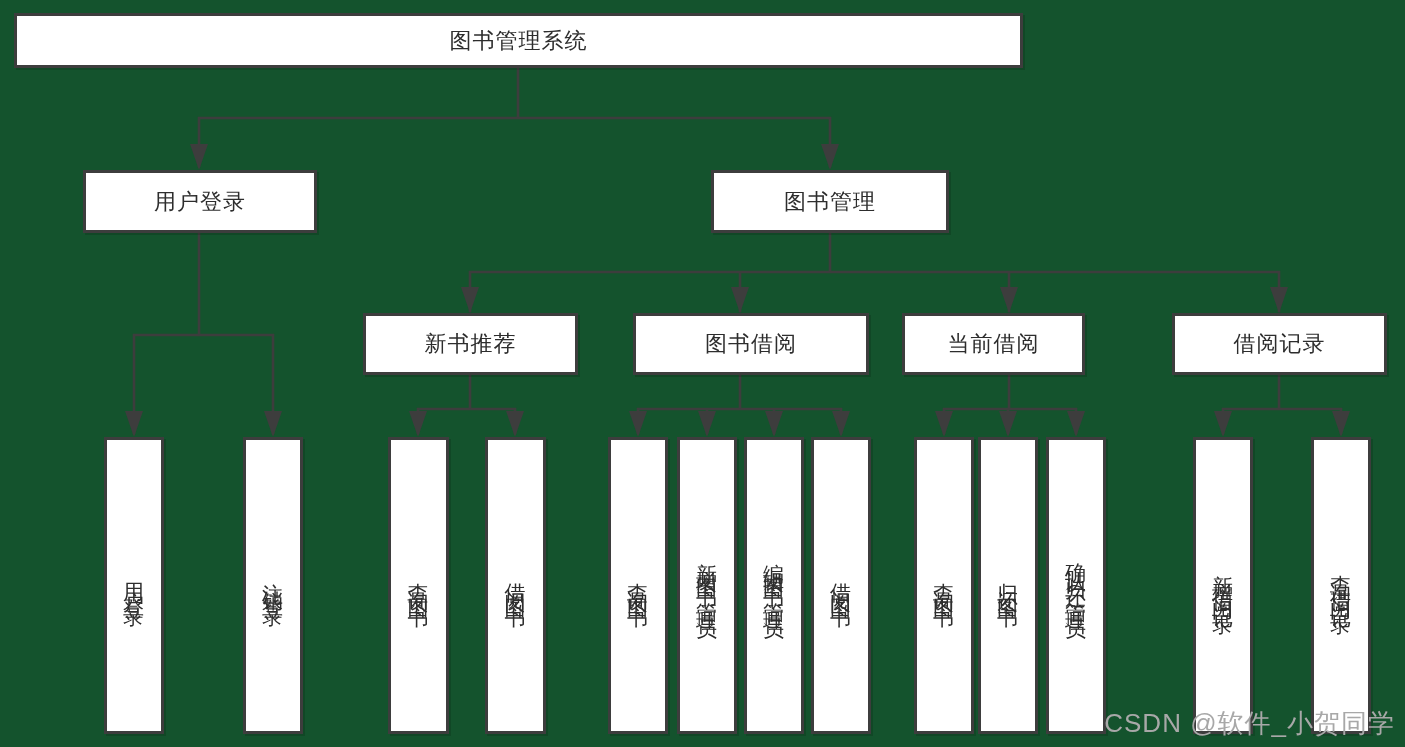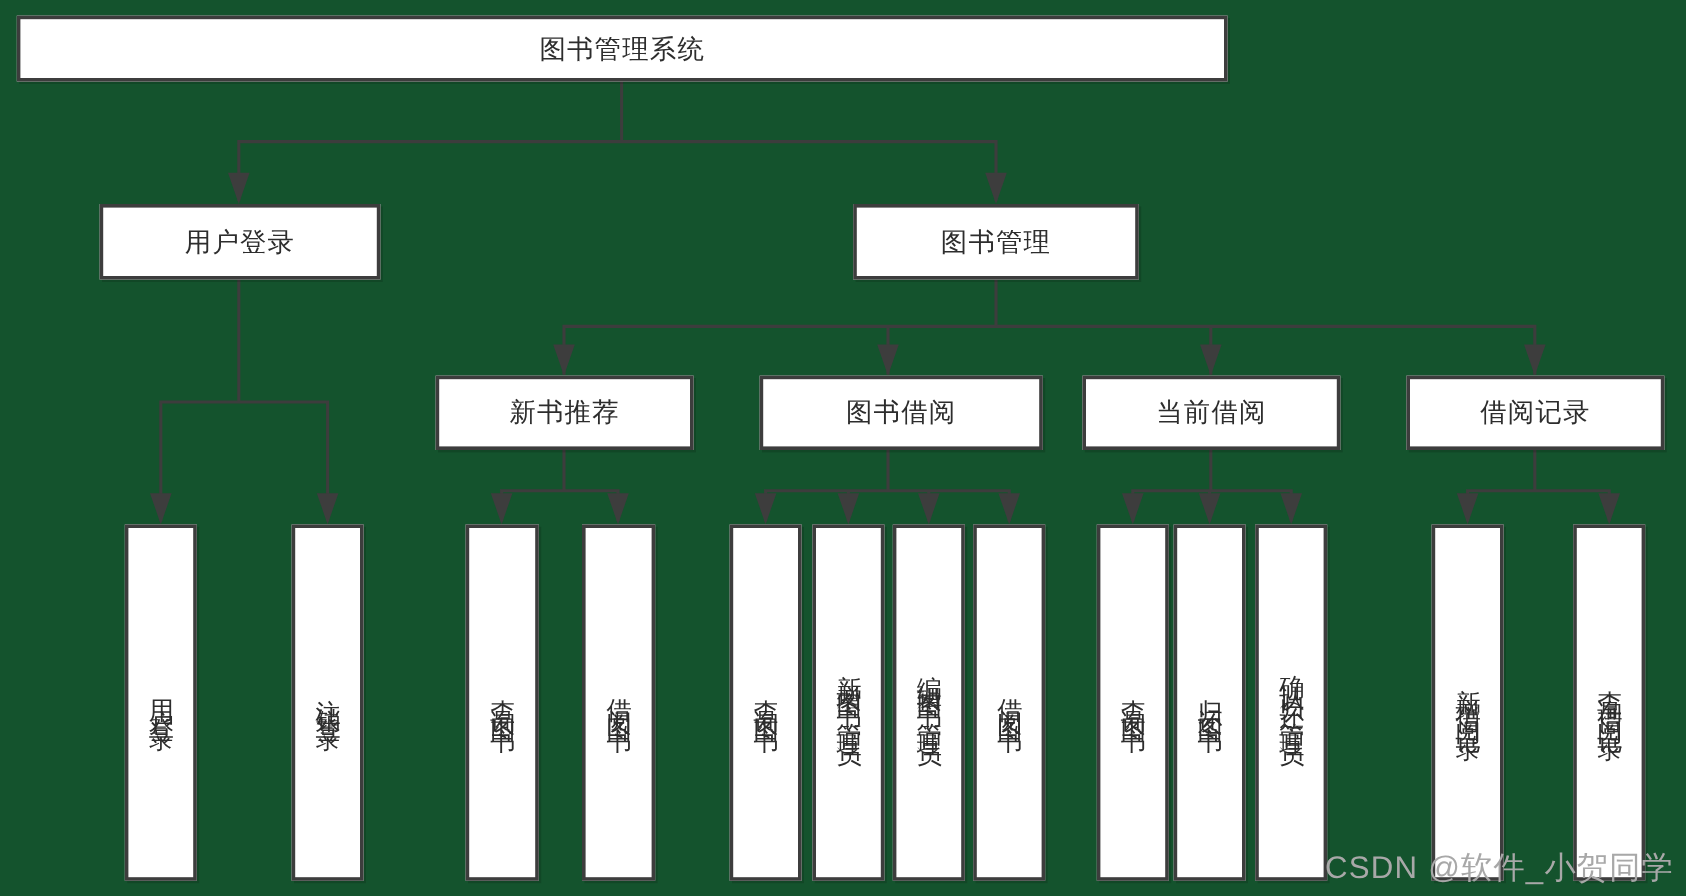--- a/index.html
+++ b/index.html
@@ -101,21 +101,21 @@
   <div class="node" style="left:711px;top:170px;width:238px;height:63px">
     <span class="lbl">图书管理</span>
   </div>
 
   <div class="node" style="left:363px;top:313px;width:215px;height:62px">
     <span class="lbl">新书推荐</span>
   </div>
   <div class="node" style="left:633px;top:313px;width:236px;height:62px">
     <span class="lbl">图书借阅</span>
   </div>
-  <div class="node" style="left:902px;top:313px;width:215px;height:62px">
+  <div class="node" style="left:902px;top:313px;width:183px;height:62px">
     <span class="lbl">当前借阅</span>
   </div>
   <div class="node" style="left:1172px;top:313px;width:215px;height:62px">
     <span class="lbl">借阅记录</span>
   </div>
 
   <div class="node" style="left:104px;top:437px;width:60px;height:297px">
     <span class="vlbl">用户登录</span>
   </div>
   <div class="node" style="left:243px;top:437px;width:60px;height:297px">

